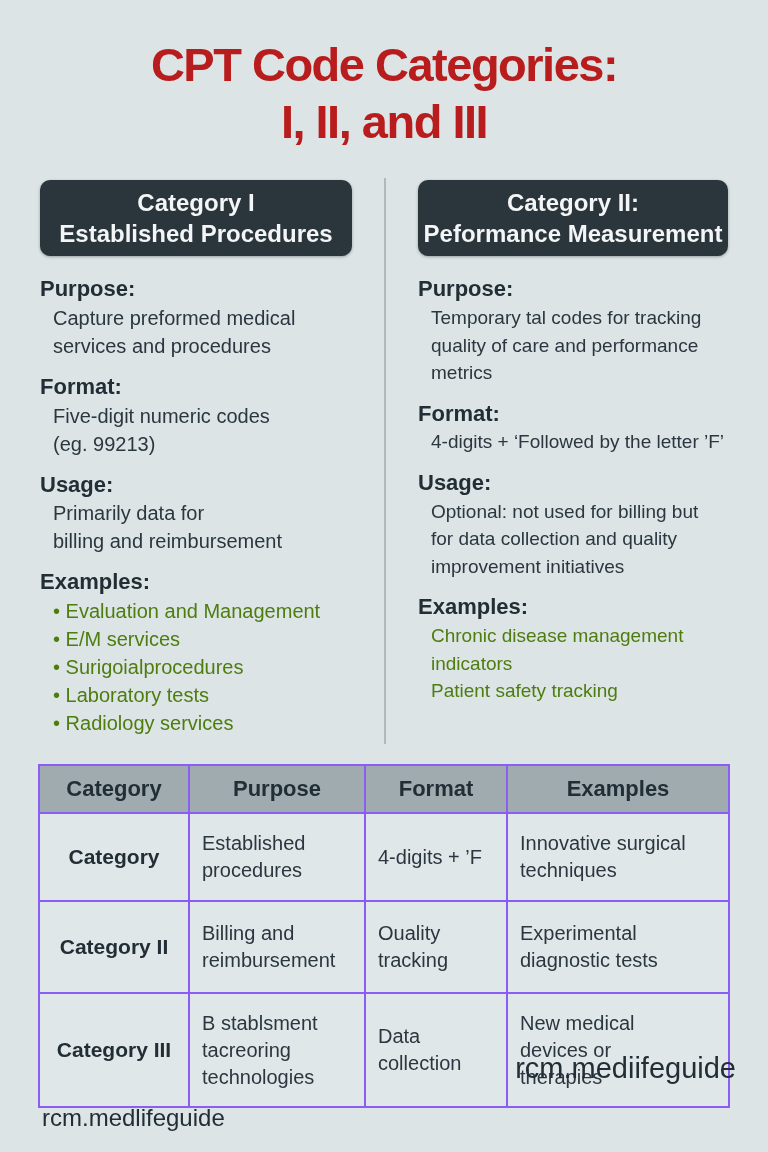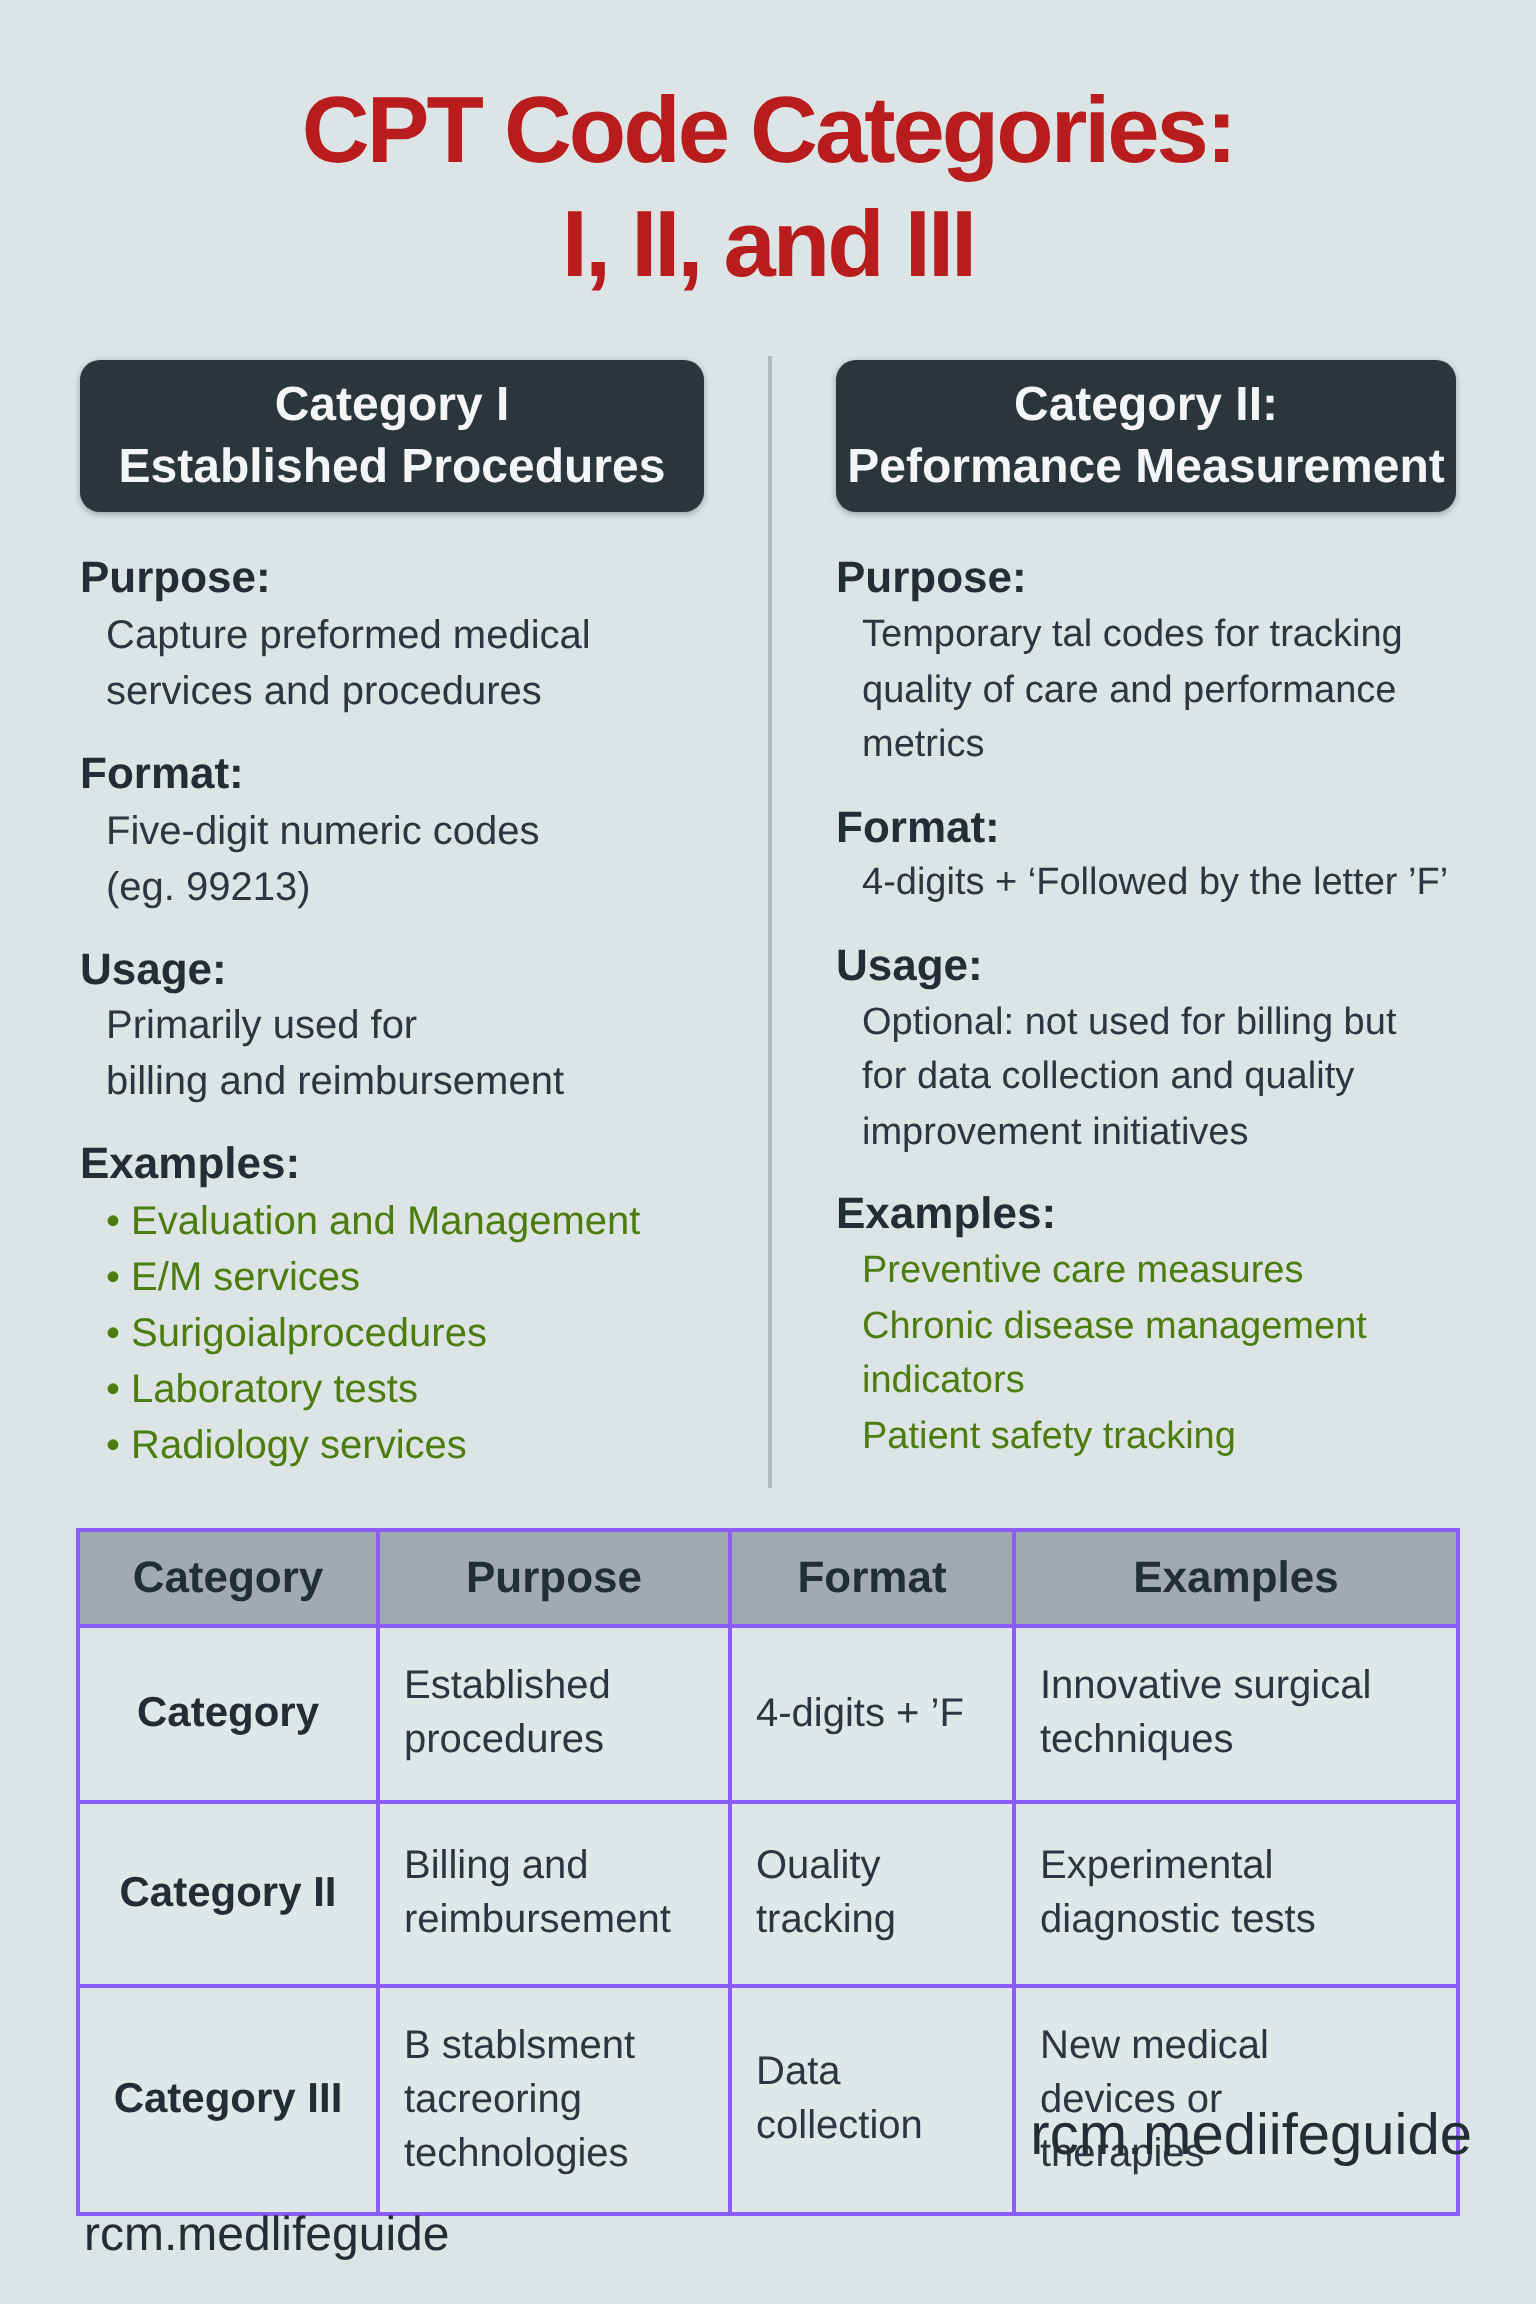--- a/index.html
+++ b/index.html
@@ -92,21 +92,21 @@
       <div class="section-body">Capture preformed medical
 services and procedures</div>
     </div>
     <div class="section">
       <div class="section-label">Format:</div>
       <div class="section-body">Five-digit numeric codes
 (eg. 99213)</div>
     </div>
     <div class="section">
       <div class="section-label">Usage:</div>
-      <div class="section-body">Primarily used for
+      <div class="section-body">Primarily data for
 billing and reimbursement</div>
     </div>
     <div class="section">
       <div class="section-label">Examples:</div>
       <div class="example-item">• Evaluation and Management</div>
       <div class="example-item">• E/M services</div>
       <div class="example-item">• Surigoialprocedures</div>
       <div class="example-item">• Laboratory tests</div>
       <div class="example-item">• Radiology services</div>
     </div>
@@ -128,21 +128,20 @@
       <div class="section-body">4-digits + ‘Followed by the letter ’F’</div>
     </div>
     <div class="section">
       <div class="section-label">Usage:</div>
       <div class="section-body">Optional: not used for billing but
 for data collection and quality
 improvement initiatives</div>
     </div>
     <div class="section">
       <div class="section-label">Examples:</div>
-      <div class="example-item">Preventive care measures</div>
       <div class="example-item">Chronic disease management
 indicators</div>
       <div class="example-item">Patient safety tracking</div>
     </div>
   </div>
 </div>
 
 <table class="cpt-table">
   <colgroup>
     <col style="width:150px">

